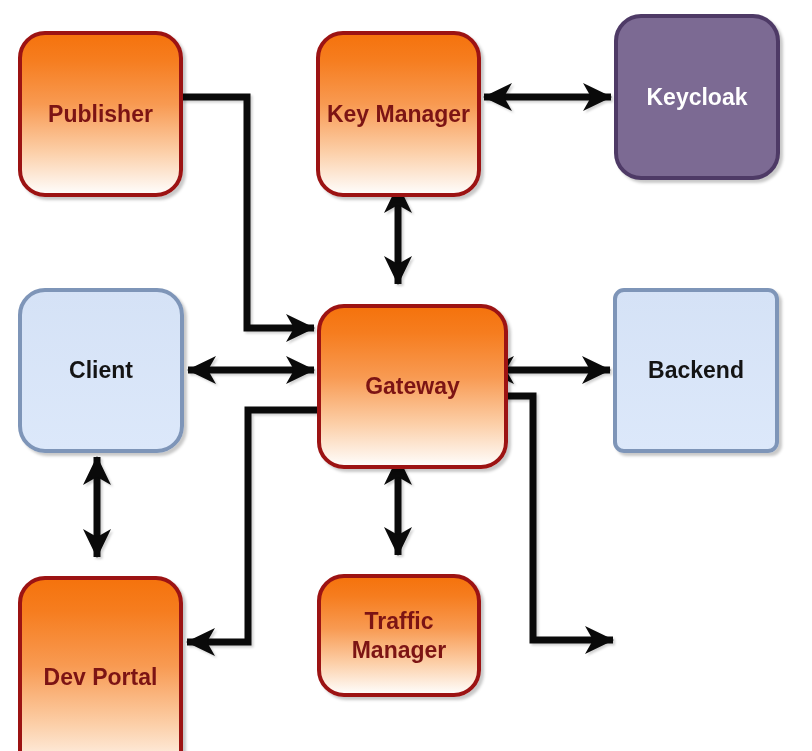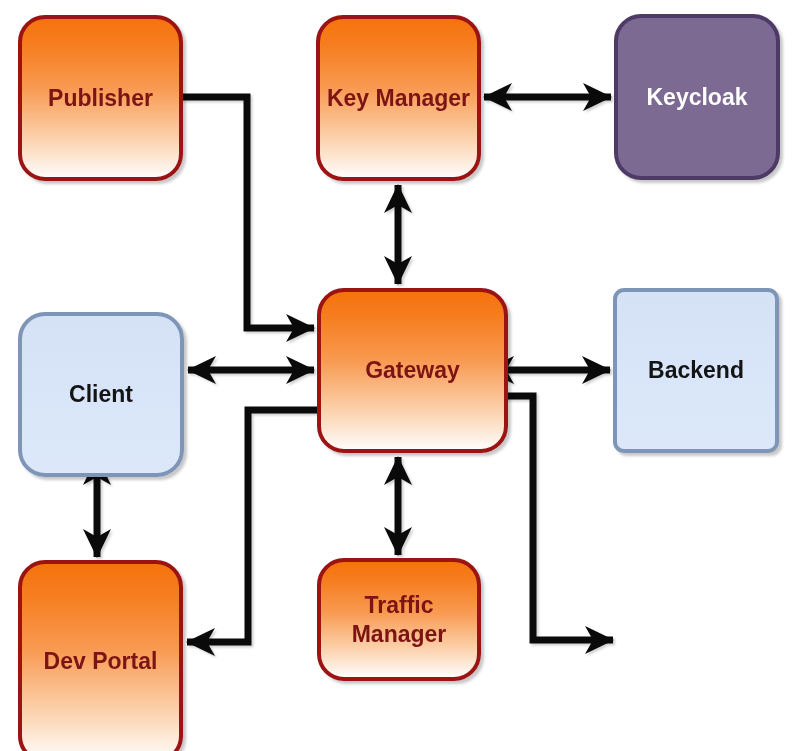--- a/index.html
+++ b/index.html
@@ -36,20 +36,21 @@
   }
   .node.orange {
     border: 4px solid var(--orange-border, #9c1313);
     background: linear-gradient(180deg,
       var(--orange-top, #f5730d) 0%,
       #f67d1f 16%,
       #f89a52 44%,
       #fccfa8 74%,
       var(--orange-bottom, #fefcfa) 100%);
     color: var(--orange-text, #7c1414);
+    margin-top: 16px;
   }
   .node.blue {
     border: 4px solid var(--blue-border, #7e95b8);
     background: linear-gradient(180deg,
       var(--blue-fill-top, #d5e2f6) 0%,
       var(--blue-fill-bottom, #dce8fa) 100%);
     color: var(--blue-text, #141414);
   }
   .node.purple {
     border: 4px solid var(--purple-border, #4e3a66);
@@ -90,21 +91,21 @@
   </div>
 
   <div class="node orange" style="left:316px; top:15px; width:165px; height:166px;">
     <span class="node-label">Key Manager</span>
   </div>
 
   <div class="node purple" style="left:614px; top:14px; width:166px; height:166px;">
     <span class="node-label">Keycloak</span>
   </div>
 
-  <div class="node blue" style="left:18px; top:288px; width:166px; height:165px;margin-top:24px;">
+  <div class="node blue" style="left:18px; top:288px; width:166px; height:165px;">
     <span class="node-label">Client</span>
   </div>
 
   <div class="node orange" style="left:317px; top:288px; width:191px; height:165px;">
     <span class="node-label">Gateway</span>
   </div>
 
   <div class="node blue" style="left:613px; top:288px; width:166px; height:165px;border-radius:11px;">
     <span class="node-label">Backend</span>
   </div>

